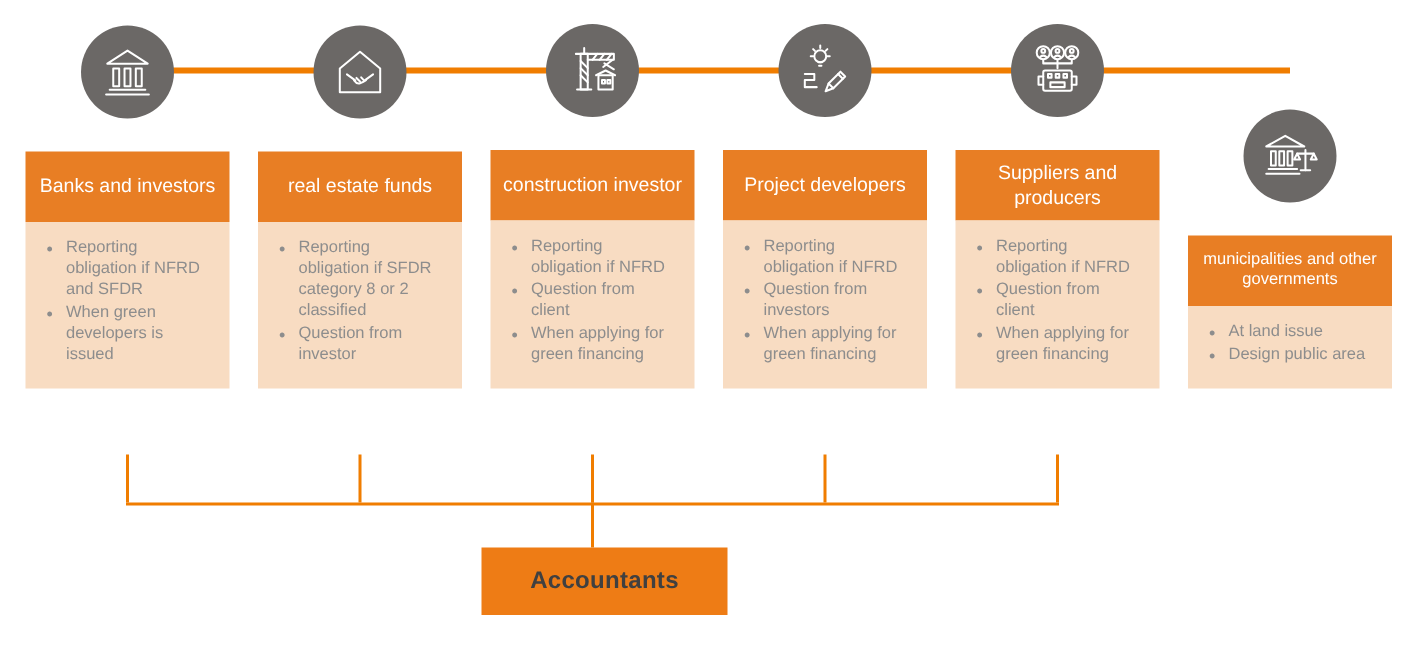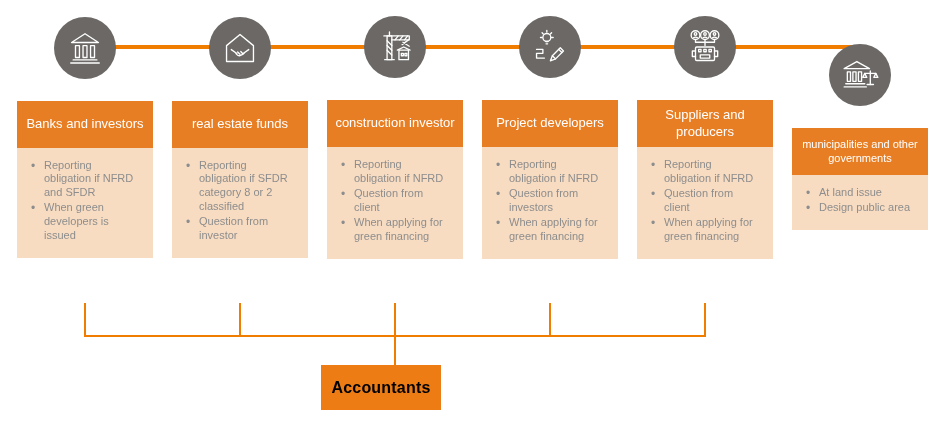--- a/index.html
+++ b/index.html
@@ -19,21 +19,21 @@
     background:#fff;overflow:hidden;
   }
   
   .icon-connector{
     position:absolute;left:84px;top:45px;width:776px;height:4px;
     background:var(--line-orange);z-index:1;
   }
   
   .columns{
     position:absolute;left:17px;top:0;width:911px;
-    display:flex;gap:19px;align-items:center;
+    display:flex;gap:19px;align-items:flex-end;
   }
   .column{width:136px;display:flex;flex-direction:column;align-items:center;}
   .icon-circle{
     width:62px;height:62px;border-radius:50%;
     background:var(--circle-gray);
     margin-top:16px;
     display:flex;align-items:center;justify-content:center;
     position:relative;z-index:2;
   }
   .icon-circle svg{width:38px;height:38px;stroke:#fff;fill:none;
@@ -69,22 +69,22 @@
   .tick.t3{left:549px;} .tick.t4{left:704px;}
   .bracket-hline{
     position:absolute;left:84px;top:335px;width:622px;height:2px;
     background:var(--line-orange);
   }
   .bracket-stem{
     position:absolute;left:394px;top:335px;width:2px;height:30px;
     background:var(--line-orange);
   }
   .accountants-box{
-    position:absolute;left:321px;top:365px;width:120px;height:45px;
-    background:var(--accountants-orange);color:#000000;
+    position:absolute;left:321px;top:365px;width:164px;height:45px;
+    background:var(--accountants-orange);color:#404040;
     display:flex;align-items:center;justify-content:center;
     font-size:16px;font-weight:700;letter-spacing:.2px;
   }
 </style>
 </head>
 <body>
 
 <div class="canvas">
 
   <div class="icon-connector"></div>

